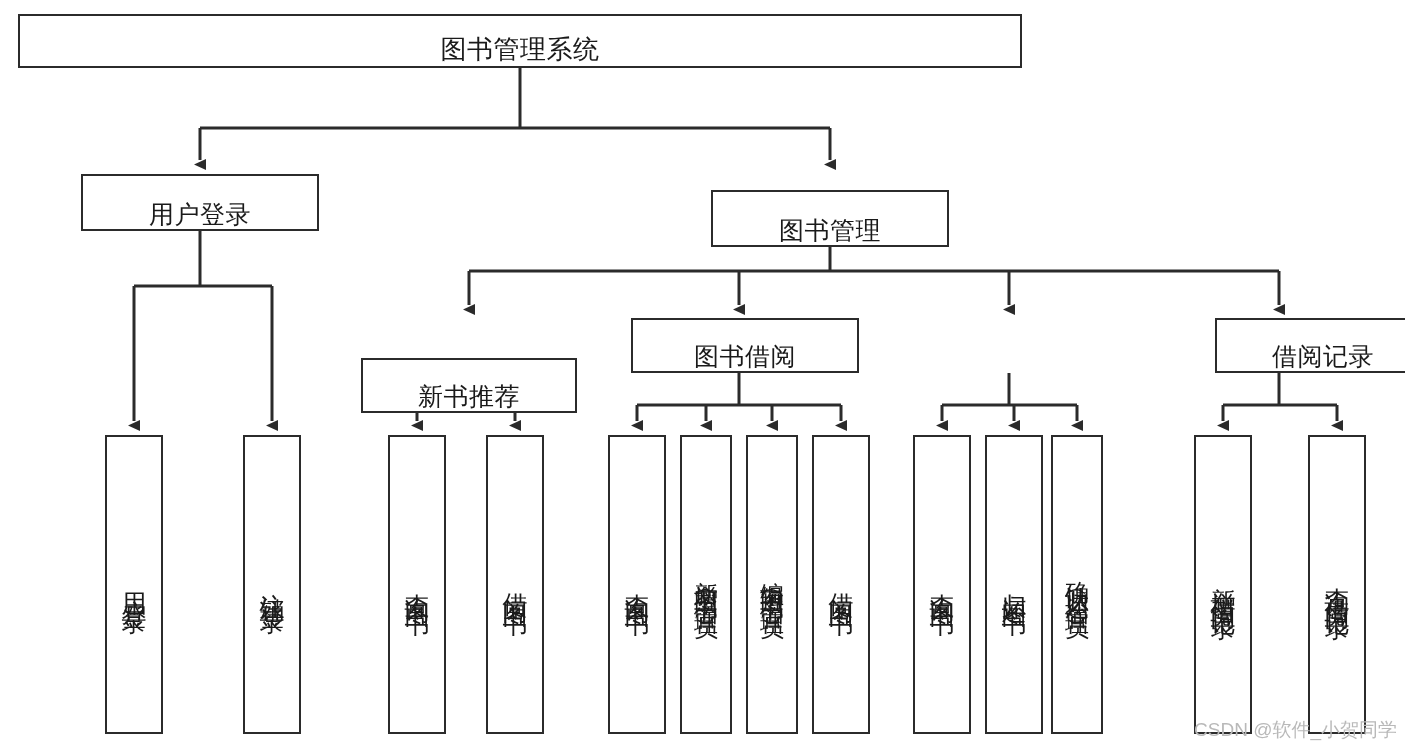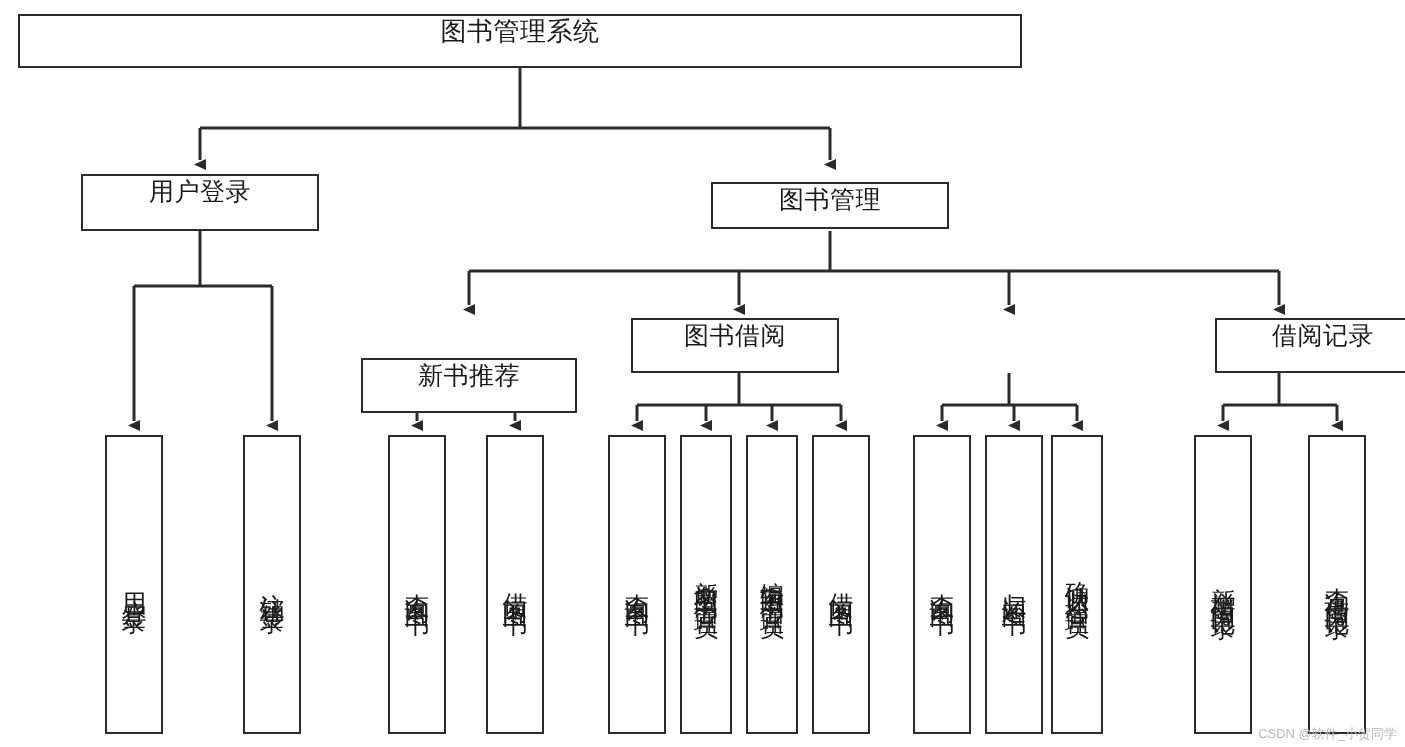--- a/index.html
+++ b/index.html
@@ -24,21 +24,21 @@
     top: 0;
     width: 1405px;
     height: 747px;
   }
   .node {
     position: absolute;
     box-sizing: border-box;
     border: 2px solid #2b2b2b;
     background: #ffffff;
     display: flex;
-    align-items: flex-start;
+    align-items: flex-end;
     justify-content: center;
     color: #1a1a1a;
     z-index: 2;
   }
   .node .label {
     display: block;
     text-align: center;
     line-height: 1.22;
     letter-spacing: 0.5px;
   }
@@ -64,21 +64,21 @@
     white-space: nowrap;
   }
   .node.v.long .label {
     letter-spacing: 5px;
     font-size: 24px;
   }
   .watermark {
     position: absolute;
     right: 8px;
     bottom: 4px;
-    font-size: 13px;
+    font-size: 19px;
     color: #b9b9b9;
     z-index: 5;
     white-space: nowrap;
     font-family: "Liberation Sans", "DejaVu Sans", sans-serif;
   }
 </style>
 </head>
 <body>
 
 <div id="canvas">
@@ -133,28 +133,28 @@
     </g>
   </svg>
 
   <div class="node h root" style="left:18px; top:14px; width:1004px; height:54px;">
     <span class="label">图书管理系统</span>
   </div>
 
   <div class="node h" style="left:81px; top:174px; width:238px; height:57px;">
     <span class="label">用户登录</span>
   </div>
-  <div class="node h" style="left:711px; top:182px; width:238px; height:47px;">
+  <div class="node h" style="left:711px; top:190px; width:238px; height:57px;">
     <span class="label">图书管理</span>
   </div>
 
   <div class="node h" style="left:361px; top:318px; width:216px; height:55px;margin-top:40px;">
     <span class="label">新书推荐</span>
   </div>
-  <div class="node h" style="left:631px; top:318px; width:208px; height:55px;">
+  <div class="node h" style="left:631px; top:318px; width:228px; height:55px;">
     <span class="label">图书借阅</span>
   </div>
   <div class="node h" style="left:1171px; top:318px; width:216px; height:55px;margin-left:44px;">
     <span class="label">借阅记录</span>
   </div>
 
   <div class="node v" style="left:105px; top:435px; width:58px; height:299px;">
     <span class="label">用户登录</span>
   </div>
   <div class="node v" style="left:243px; top:435px; width:58px; height:299px;">

